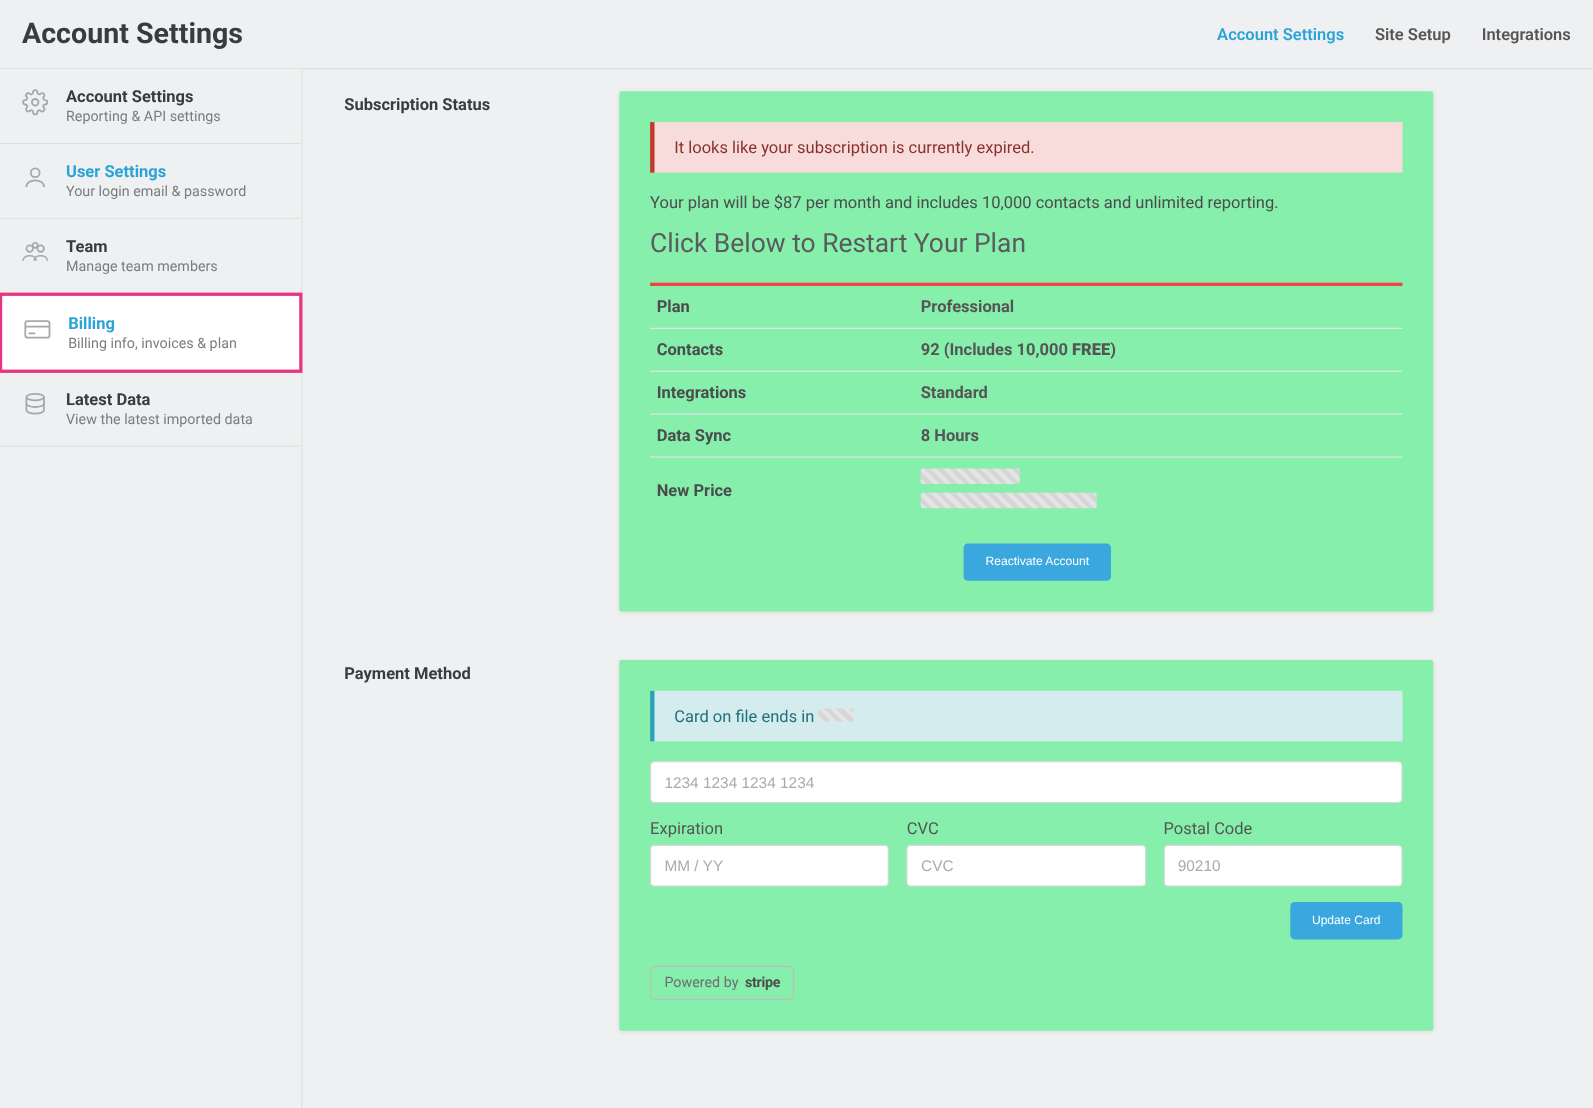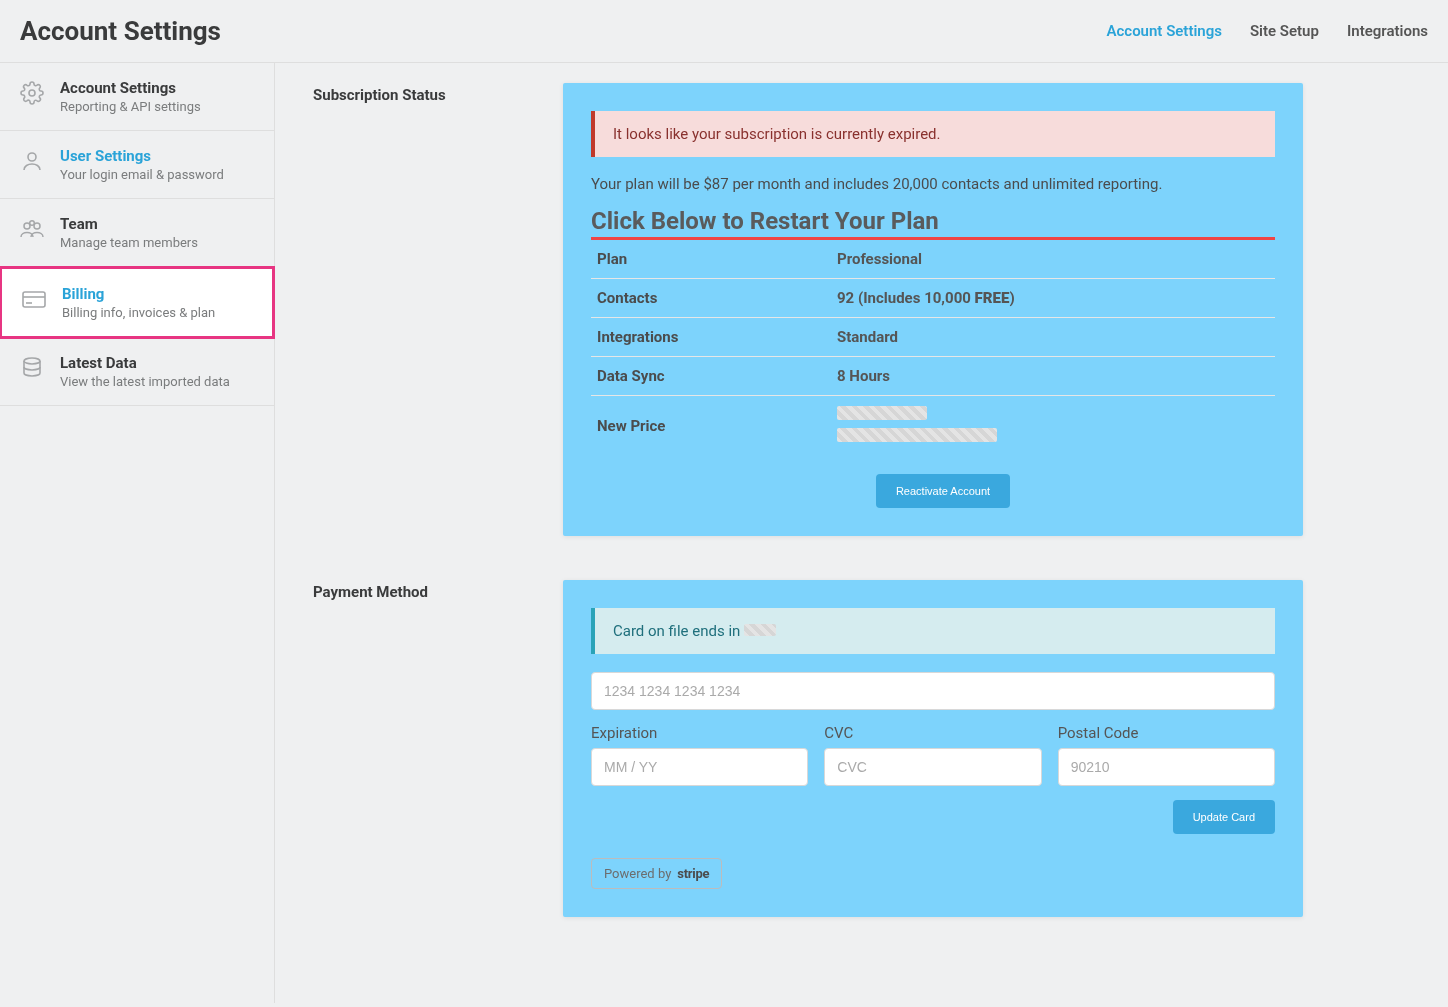--- a/index.html
+++ b/index.html
@@ -91,21 +91,21 @@
     .section-label {
       width: 250px;
       font-weight: 700;
       font-size: 15px;
       color: #3a3b3c;
       padding-top: 3px;
       margin-left: 24px;
     }
     .card {
       flex: 1;
-      background: #7dd3fc;
+      background: #86efac;
       border-radius: 2px;
       box-shadow: 0 1px 5px rgba(0,0,0,0.08);
       padding: 28px;
       max-width: 740px;
     }
     .alert {
       border-left: 4px solid;
       padding: 14px 18px;
       margin-bottom: 18px;
       font-size: 15px;
@@ -120,23 +120,23 @@
       border-color: #2aa3b8;
       color: #1f6f7c;
     }
     .plan-desc {
       color: #4b4c4d;
       font-size: 15px;
       margin-bottom: 14px;
     }
     .card h2 {
       font-size: 24px;
-      font-weight: 700;
+      font-weight: 400;
       color: #5a5b5c;
-      margin-bottom: 2px;
+      margin-bottom: 22px;
     }
     .plan-table {
       width: 100%;
       border-collapse: collapse;
     }
     .plan-table td {
       padding: 10px 6px;
       border-top: 1px solid #e6e6e6;
       font-size: 15px;
       color: #555;
@@ -280,21 +280,21 @@
       </div>
     </div>
   </aside>
 
   <main class="main">
 
     <div class="section">
       <div class="section-label">Subscription Status</div>
       <div class="card">
         <div class="alert alert-danger">It looks like your subscription is currently expired.</div>
-        <p class="plan-desc">Your plan will be $87 per month and includes 20,000 contacts and unlimited reporting.</p>
+        <p class="plan-desc">Your plan will be $87 per month and includes 10,000 contacts and unlimited reporting.</p>
         <h2>Click Below to Restart Your Plan</h2>
         <table class="plan-table">
           <tbody>
               <tr>
             <td class="k">Plan</td>
             <td>Professional</td>
           </tr>
           <tr>
             <td class="k">Contacts</td>
             <td>

